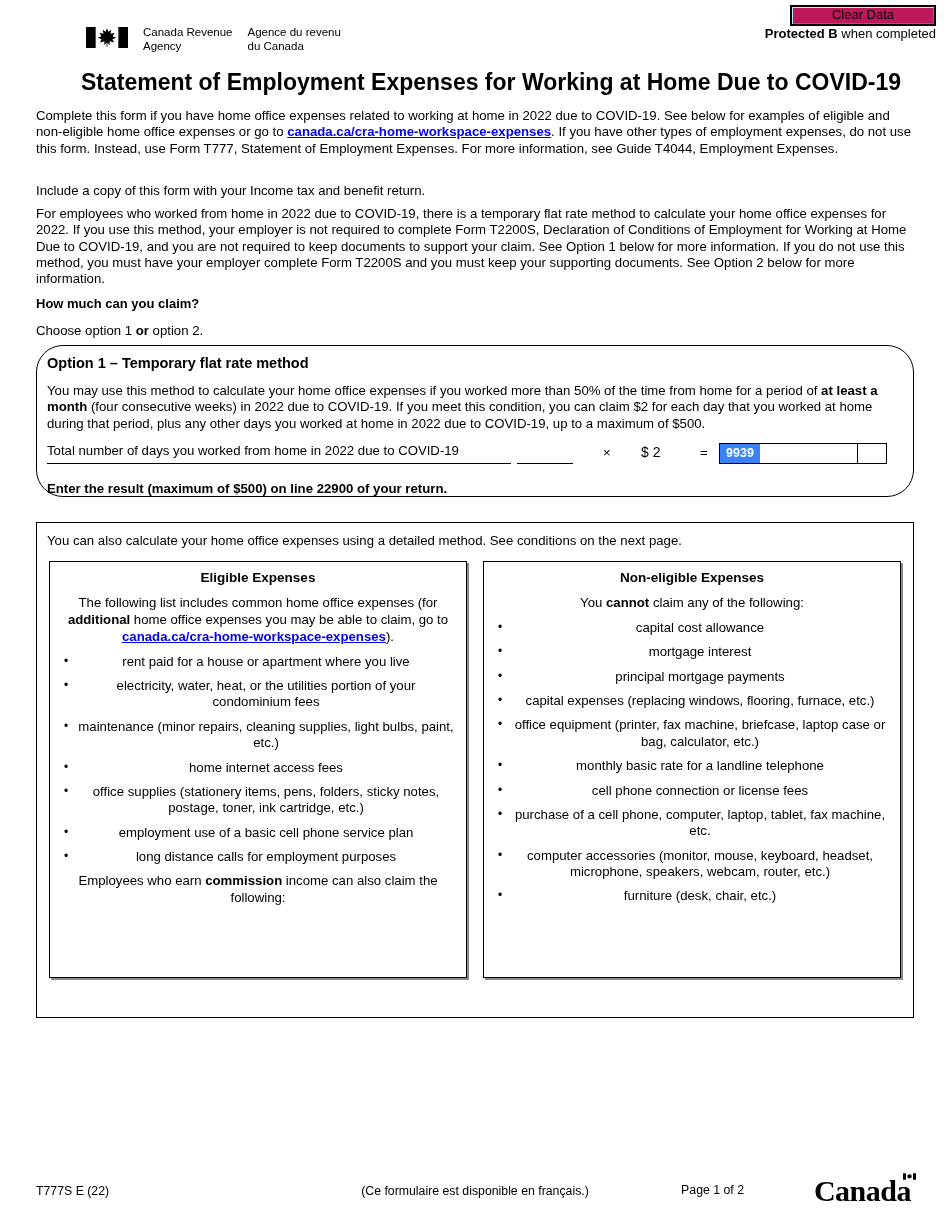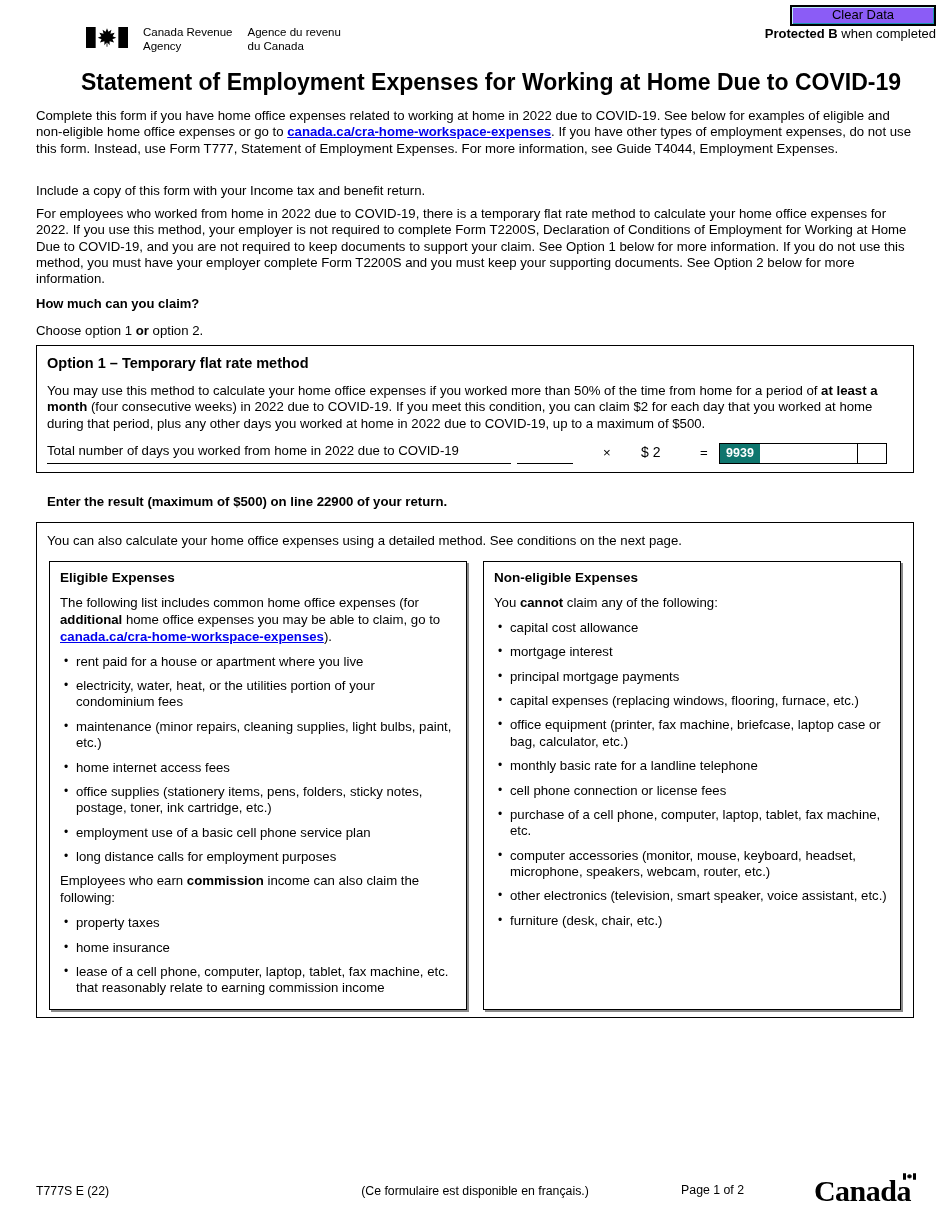--- a/index.html
+++ b/index.html
@@ -6,60 +6,60 @@
   html,body { margin:0; padding:0; background:#e8e8e8; }
   .page {
     position:relative; width:950px; height:1230px; margin:0 auto;
     background:#ffffff; color:#000;
     font-family:"Liberation Sans","DejaVu Sans",sans-serif;
     font-size:13.2px; line-height:1.24; overflow:hidden;
   }
   
   .clear-data {
     position:absolute; top:5px; right:14px; width:146px; height:21px;
-    background:#8b5cf6; border:2px solid #000;
+    background:#be185d; border:2px solid #000;
     box-shadow: inset 1px 1px 0 #bdeef8, inset -1px -1px 0 #1b93b3;
     font-family:inherit; font-size:13px; color:#000; padding:0 0 2px 0; cursor:pointer;
   }
   .protected { position:absolute; top:26px; right:14px; font-size:13px; }
   .masthead { position:absolute; top:25px; left:38px; display:flex; gap:15px; font-size:11.5px; line-height:1.25;margin-left:48px; }
   .flag-logo { width:42px; height:21px; margin-top:2px; }
   .agency-col div { white-space:nowrap; }
   .title { position:absolute; top:64px; left:12px; width:100%; text-align:center;
     font-size:23px; font-weight:bold; margin:4px; }
   
   .para { position:absolute; left:36px; right:36px; margin:0; }
   .p1 { top:108px; }
   .p2 { top:183px; }
   .p3 { top:206px; }
   .claim-heading { position:absolute; top:296px; left:36px; margin:0; font-size:13px; font-weight:bold; }
   .choose { top:323px; }
   .link { color:#0000EE; font-weight:bold; text-decoration:underline; cursor:pointer; }
   
   .option-box { position:absolute; left:36px; right:36px; border:1.5px solid #000; background:#fff; }
-  .option1 { top:345px; height:128px; }
+  .option1 { top:345px; height:152px;border-radius:27px; }
   .option2 { top:522px; height:496px; }
   .option-heading { margin:9px 10px 0; font-size:14.5px; font-weight:bold; }
   .option-body { margin:10px 10px 0; }
   
   .calc-row { position:relative; margin:11px 10px 0; height:27px; }
   .calc-label { position:absolute; left:0; top:0; width:464px; border-bottom:1px solid #000; padding-bottom:4px; }
   .calc-blank { position:absolute; left:470px; top:0; width:56px; height:21px; border-bottom:1px solid #000; }
   .op-x  { position:absolute; left:556px; top:2px; }
   .rate  { position:absolute; left:594px; top:1px; font-size:14px; }
   .op-eq { position:absolute; left:653px; top:2px; }
   .amount-field { position:absolute; left:672px; top:0; width:168px; height:21px;
     border:1px solid #000; display:flex; align-items:stretch; }
-  .line-badge { background:#0f766e; color:#fff; width:40px; display:flex; align-items:center;
+  .line-badge { background:#3b82f6; color:#fff; width:40px; display:flex; align-items:center;
     justify-content:center; font-weight:bold; font-size:12.5px; }
   .amount-dollars { flex:1; border-right:1px solid #000; }
   .amount-cents { width:28px; }
-  .bold-line { margin:24px 10px 0; font-weight:bold; }
+  .bold-line { margin:11px 10px 0; font-weight:bold; }
   
-  .columns { display:flex; gap:16px; margin:12px 12px 0; align-items:stretch; }
+  .columns { display:flex; gap:16px; margin:12px 12px 0; align-items:stretch;text-align:center; }
   .expense-box { flex:1; border:1px solid #000; box-shadow:2px 2px 0 #8a8a8a;
     padding:7px 10px 12px; min-height:417px; background:#fff; }
   .expense-heading { margin:1px 0 0; font-size:13.5px; font-weight:bold; }
   .expense-intro { margin:8px 0 0; line-height:1.28; }
   .expense-list { list-style:none; margin:4px 0 0; padding:0; }
   .expense-list li { position:relative; padding-left:16px; margin-top:8px; }
   .expense-list li::before { content:"•"; position:absolute; left:4px; top:0; font-size:12px; }
   
   .footer { position:absolute; left:36px; right:36px; top:1172px; height:48px; font-size:12.3px; }
   .form-code { position:absolute; left:0; top:12px; }
@@ -136,41 +136,35 @@
         <ul class="expense-list">
             <li>rent paid for a house or apartment where you live</li>
             <li>electricity, water, heat, or the utilities portion of your condominium fees</li>
             <li>maintenance (minor repairs, cleaning supplies, light bulbs, paint, etc.)</li>
             <li>home internet access fees</li>
             <li>office supplies (stationery items, pens, folders, sticky notes, postage, toner, ink cartridge, etc.)</li>
             <li>employment use of a basic cell phone service plan</li>
             <li>long distance calls for employment purposes</li>
           </ul>
         <p class="expense-intro"><span>Employees who earn </span><b>commission</b><span> income can also claim the following:</span></p>
-        <ul class="expense-list">
-            <li>property taxes</li>
-            <li>home insurance</li>
-            <li>lease of a cell phone, computer, laptop, tablet, fax machine, etc. that reasonably relate to earning commission income</li>
-          </ul>
       </div>
 
       <div class="expense-box">
         <h4 class="expense-heading">Non-eligible Expenses</h4>
         <p class="expense-intro"><span>You </span><b>cannot</b><span> claim any of the following:</span></p>
         <ul class="expense-list">
             <li>capital cost allowance</li>
             <li>mortgage interest</li>
             <li>principal mortgage payments</li>
             <li>capital expenses (replacing windows, flooring, furnace, etc.)</li>
             <li>office equipment (printer, fax machine, briefcase, laptop case or bag, calculator, etc.)</li>
             <li>monthly basic rate for a landline telephone</li>
             <li>cell phone connection or license fees</li>
             <li>purchase of a cell phone, computer, laptop, tablet, fax machine, etc.</li>
             <li>computer accessories (monitor, mouse, keyboard, headset, microphone, speakers, webcam, router, etc.)</li>
-            <li>other electronics (television, smart speaker, voice assistant, etc.)</li>
             <li>furniture (desk, chair, etc.)</li>
           </ul>
       </div>
 
     </div>
   </div>
 
   <div class="footer">
     <span class="form-code">T777S E (22)</span>
     <span class="french-note">(Ce formulaire est disponible en français.)</span>

